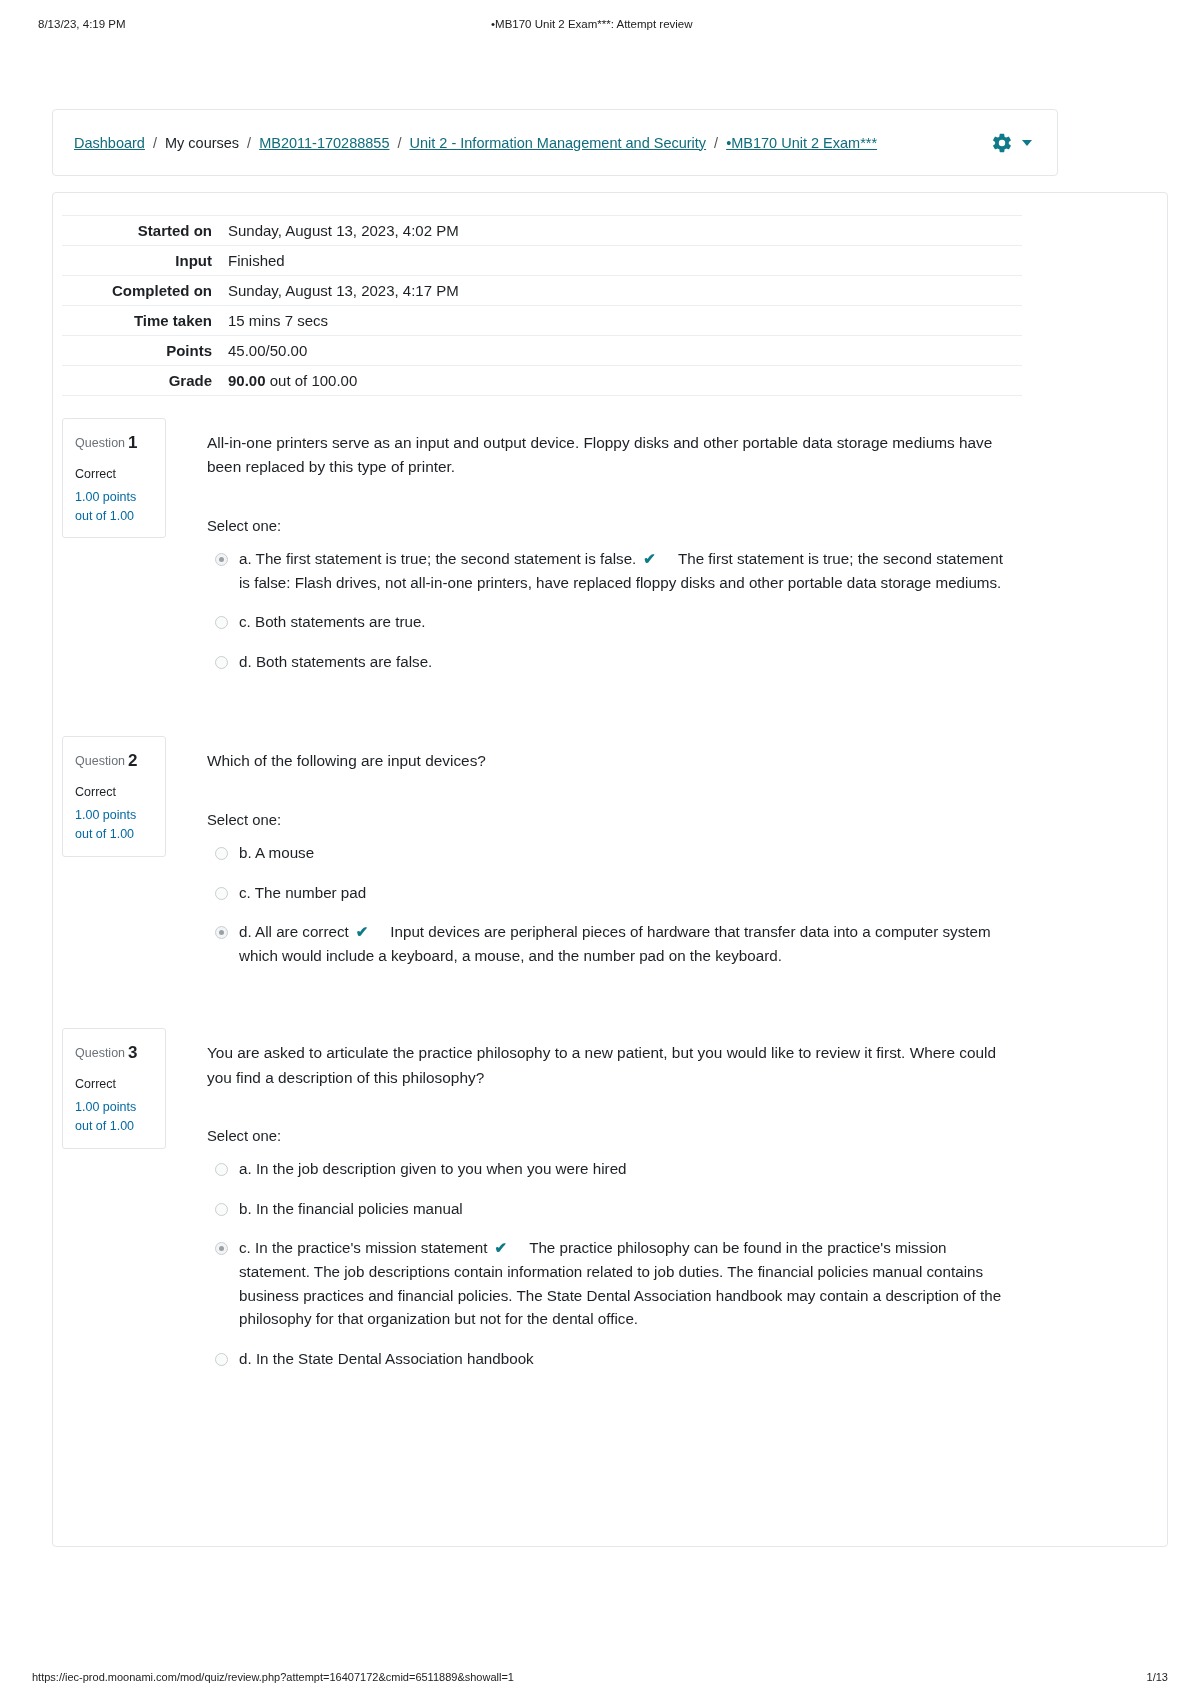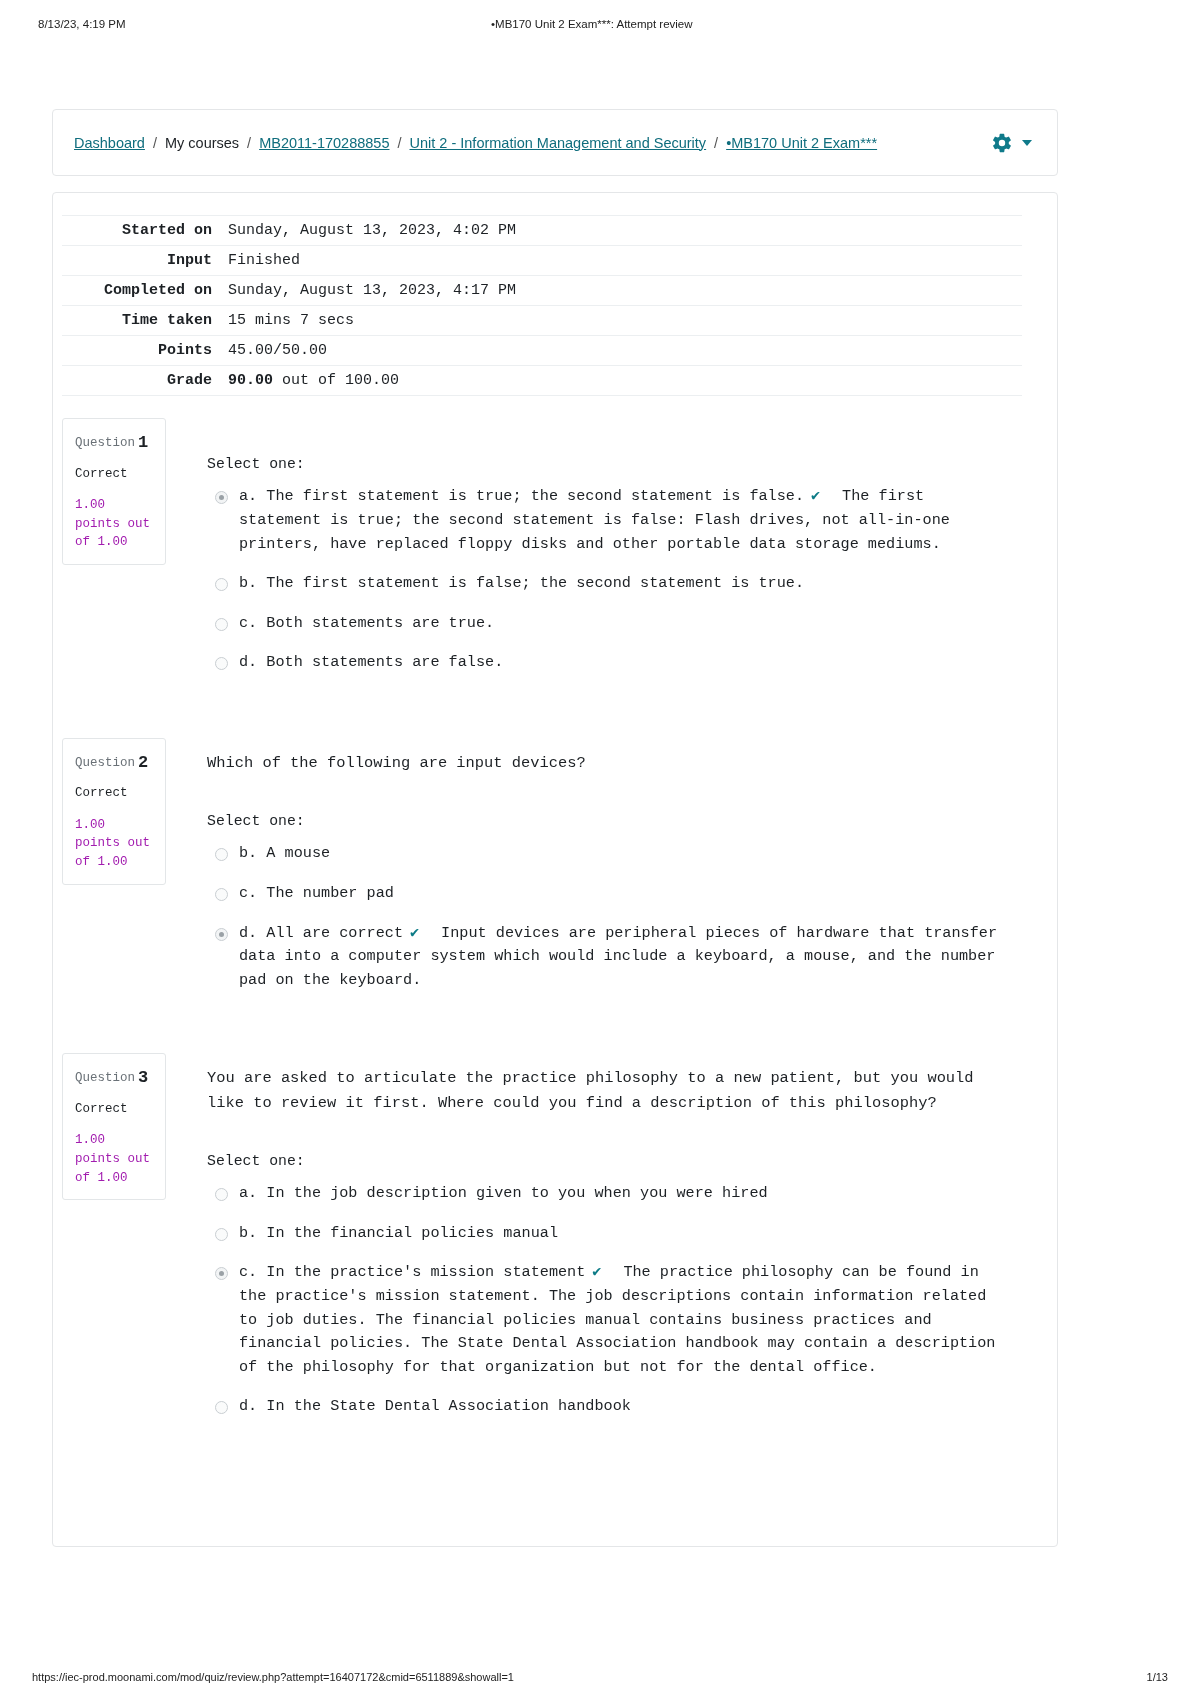--- a/index.html
+++ b/index.html
@@ -65,26 +65,25 @@
   .gear-icon svg { display:block; }
   .caret {
     width:0;height:0;
     border-left:5.5px solid transparent;
     border-right:5.5px solid transparent;
     border-top:6.5px solid #0f7a8a;
   }
 
   .main-card {
     position:absolute; left:52px; top:192px;
-    width:1006px; height:1355px;
+    width:1116px; height:1355px;
     background:#fff;
     border:1px solid #e4e6e8;
     border-radius:4px;
     overflow:hidden;
-    font-family:Liberation Mono, monospace;
   }
 
   
   .summary {
     width:960px;
     margin:22px 0 0 9px;
     border-collapse:collapse;
     font-size:15px;
   }
   .summary tr { border-top:1px solid #eceff1; }
@@ -128,21 +127,21 @@
     white-space:nowrap;
   }
   .q-info .q-num {
     font-size:17px;
     font-weight:bold;
     color:#1d2125;
     margin-left:3px;
     vertical-align:-1px;
   }
   .q-info .q-state { color:#1d2125; margin-top:7px; }
-  .q-info .q-points { color:#a21caf; margin-top:12px; line-height:1.5; }
+  .q-info .q-points { color:#0369a1; margin-top:4px; line-height:1.5; }
 
   .q-body {
     margin-left:41px;
     width:800px;
     font-size:15.4px;
     line-height:1.58;
   }
   .q-text { margin-top:13px; }
   .select-one { margin-top:35px; font-size:14.8px; }
 
@@ -245,29 +244,26 @@
     </tbody>
   </table>
 
   <div class="question">
     <div class="q-info">
       <div class="q-num-line"><span>Question</span><span class="q-num">1</span></div>
       <div class="q-state">Correct</div>
       <div class="q-points">1.00 points out of 1.00</div>
     </div>
     <div class="q-body">
+      <div class="q-text">All-in-one printers serve as an input and output device. Floppy disks and other portable data storage mediums have been replaced by this type of printer.</div>
       <div class="select-one">Select one:</div>
       <div class="answers">
         <div class="answer">
           <span class="radio checked"></span>
           <span class="ans-text"><span>a. The first statement is true; the second statement is false.</span><span class="tick">✔</span><span class="feedback">The first statement is true; the second statement is false: Flash drives, not all-in-one printers, have replaced floppy disks and other portable data storage mediums.</span></span>
-        </div>
-        <div class="answer">
-          <span class="radio"></span>
-          <span class="ans-text">b. The first statement is false; the second statement is true.</span>
         </div>
         <div class="answer">
           <span class="radio"></span>
           <span class="ans-text">c. Both statements are true.</span>
         </div>
         <div class="answer">
           <span class="radio"></span>
           <span class="ans-text">d. Both statements are false.</span>
         </div>
       </div>

